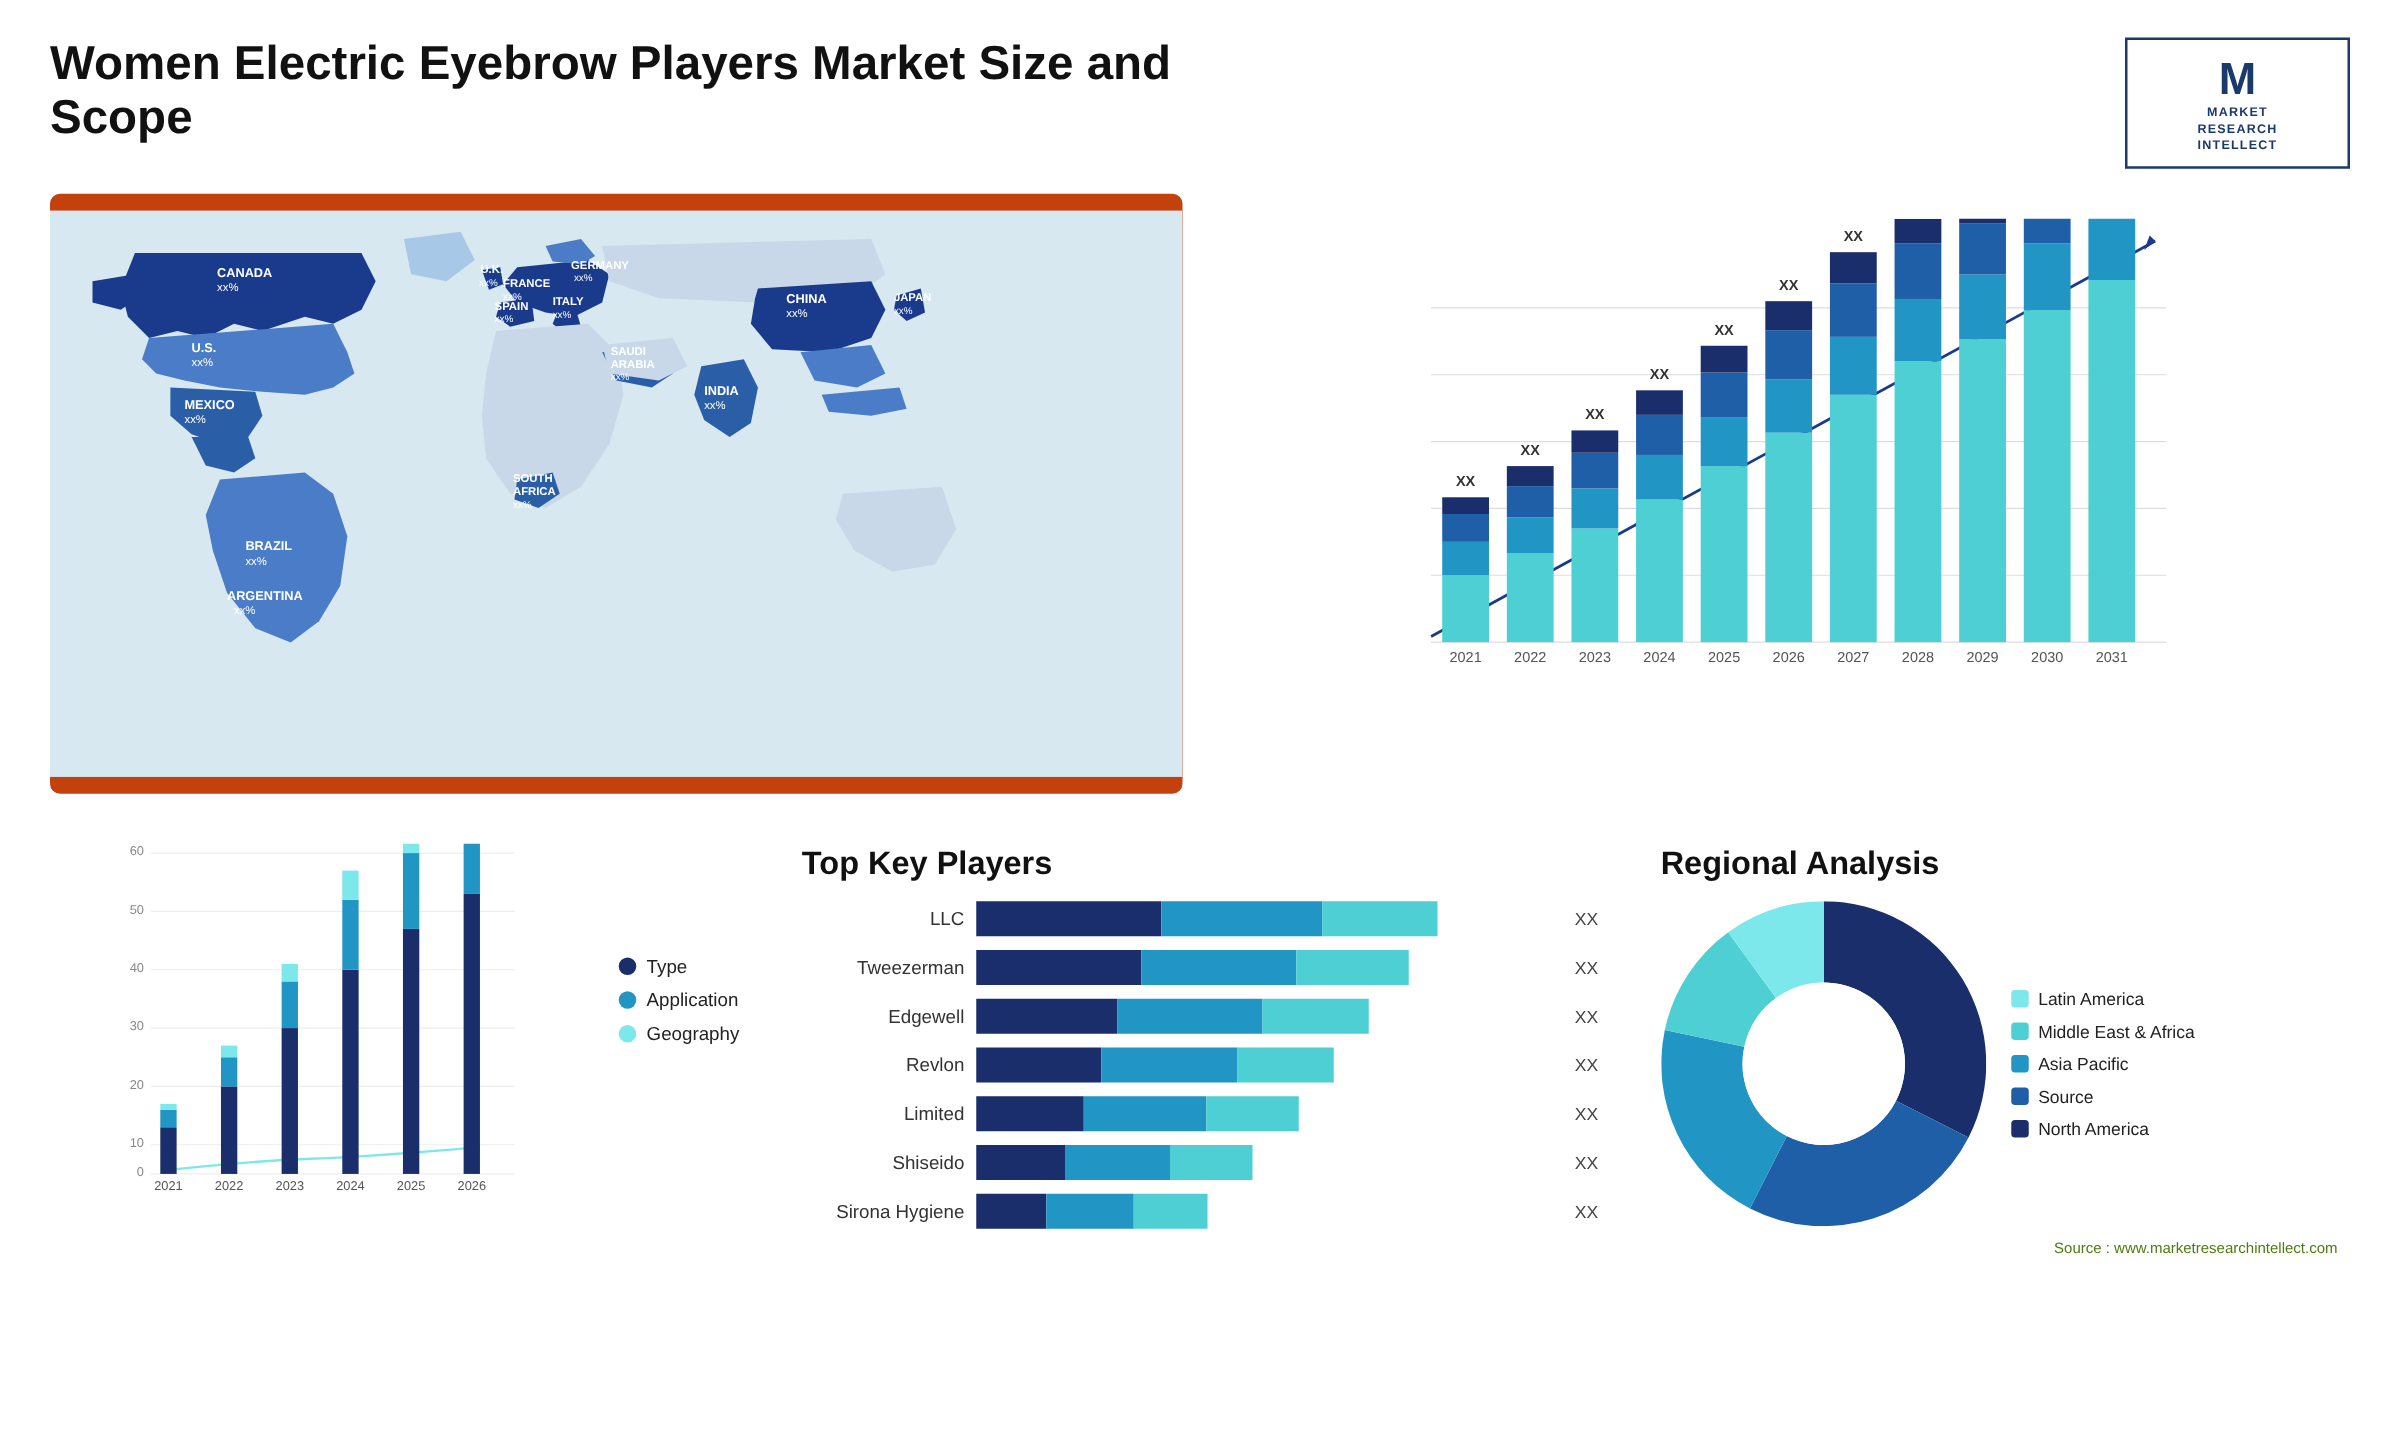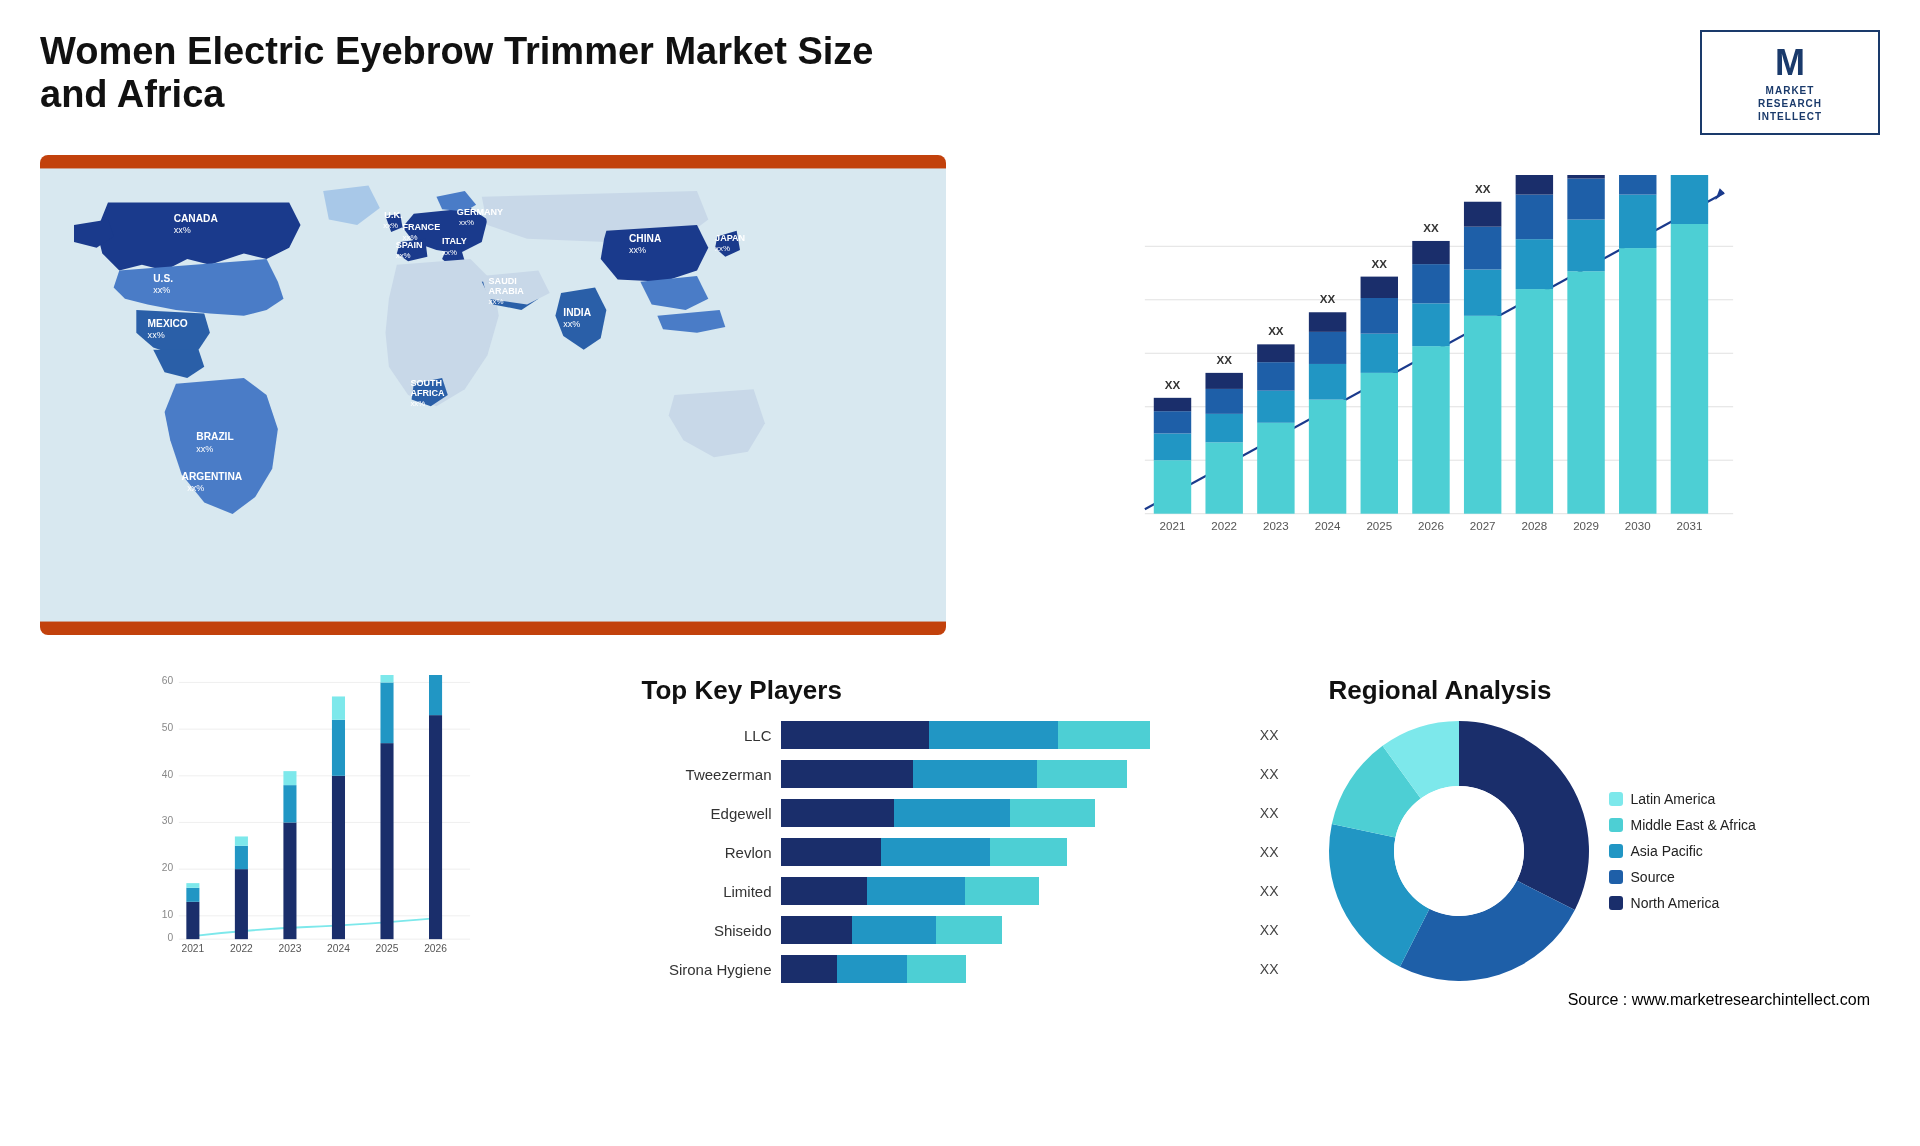--- a/index.html
+++ b/index.html
@@ -176,30 +176,30 @@
       font-size: 14px;
     }
     .donut-legend-color {
       width: 14px;
       height: 14px;
       border-radius: 3px;
       flex-shrink: 0;
     }
     .source-text {
       text-align: right;
-      font-size: 16px;
-      color: #000000;
+      font-size: 12px;
+      color: #4d7c0f;
       margin-top: 10px;
     }
   </style>
 </head>
 <body>
 
 <div class="header">
-  <h1 class="page-title">Women Electric Eyebrow Trimmer Market Size and Africa</h1>
+  <h1 class="page-title">Women Electric Eyebrow Players Market Size and Scope</h1>
   <div class="logo-box">
     <div class="logo-m">M</div>
     <div class="logo-text">MARKET<br>RESEARCH<br>INTELLECT</div>
   </div>
 </div>
 
 <div class="top-section">
 
   <div class="map-container">
     <svg class="map-svg" viewBox="0 0 800 400" xmlns="http://www.w3.org/2000/svg">
@@ -465,20 +465,34 @@
           <rect x="296" y="-57" width="14" height="100" fill="#2196c4"></rect>
           <rect x="296" y="-97" width="14" height="40" fill="#7de8eb"></rect>
 
           <text x="43" y="297" text-anchor="middle" font-size="11" fill="#555">2021</text>
           <text x="95" y="297" text-anchor="middle" font-size="11" fill="#555">2022</text>
           <text x="147" y="297" text-anchor="middle" font-size="11" fill="#555">2023</text>
           <text x="199" y="297" text-anchor="middle" font-size="11" fill="#555">2024</text>
           <text x="251" y="297" text-anchor="middle" font-size="11" fill="#555">2025</text>
           <text x="303" y="297" text-anchor="middle" font-size="11" fill="#555">2026</text>
         </svg>
+      </div>
+      <div class="seg-legend">
+        <div class="legend-item">
+          <div class="legend-dot" style="background:#1a2e6b;"></div>
+          <span>Type</span>
+        </div>
+        <div class="legend-item">
+          <div class="legend-dot" style="background:#2196c4;"></div>
+          <span>Application</span>
+        </div>
+        <div class="legend-item">
+          <div class="legend-dot" style="background:#7de8eb;"></div>
+          <span>Geography</span>
+        </div>
       </div>
     </div>
   </div>
 
   <div class="players-container">
     <div class="section-title">Top Key Players</div>
     <div class="players-list">
 
       <div class="player-row">
         <div class="player-name">LLC</div>

